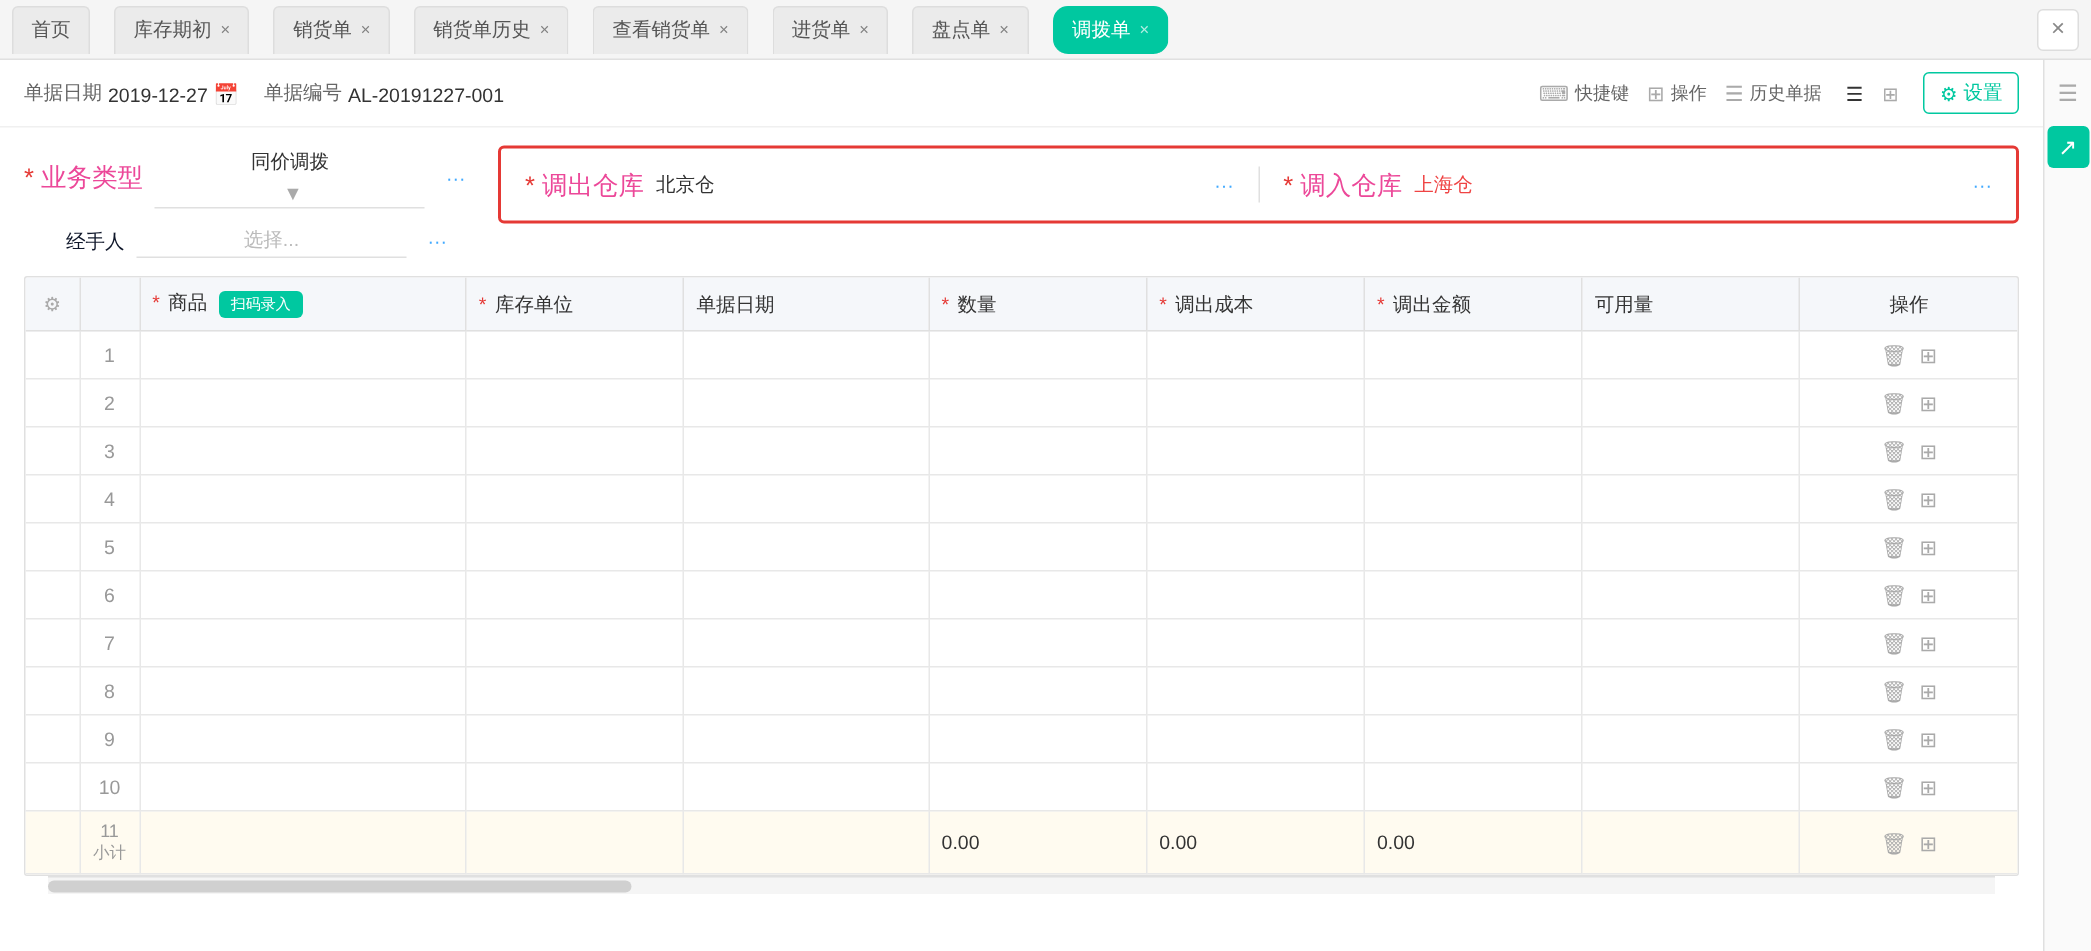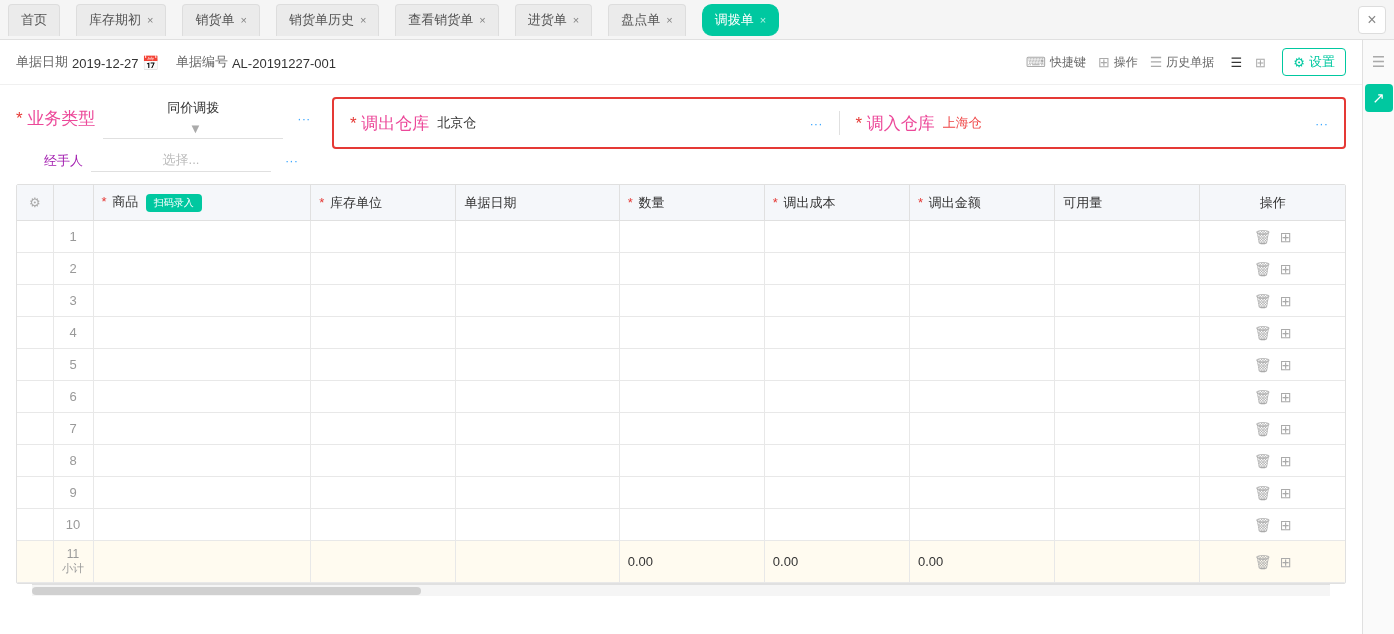--- a/index.html
+++ b/index.html
@@ -53,21 +53,21 @@
       padding: 12px 16px; display: flex; gap: 16px; align-items: flex-start;
     }
     .form-left { display: flex; flex-direction: column; gap: 10px; min-width: 300px; }
     .form-right {
       flex: 1; border: 2px solid #e53935; border-radius: 4px;
       padding: 12px 16px; display: flex; align-items: center; gap: 0;
     }
     .field-row { display: flex; align-items: center; gap: 8px; }
     .field-label { color: #ec4899; font-size: 17px; white-space: nowrap; }
     .field-label::before { content: "* "; color: #e53935; }
-    .field-label-plain { color: #a21caf; font-size: 13px; white-space: nowrap; }
+    .field-label-plain { color: #0f172a; font-size: 13px; white-space: nowrap; }
     .field-value-box {
       display: flex; align-items: center; border-bottom: 1px solid #e0e0e0;
       padding: 2px 4px; min-width: 140px; gap: 4px; flex-direction: column;
     }
     .field-value { color: #333; }
     .dropdown-arrow { color: #aaa; margin-left: 4px; }
     .ellipsis-btn { color: #40a9ff; cursor: pointer; font-size: 13px; margin-left: 6px; }
     .warehouse-section { display: flex; align-items: center; flex: 1; gap: 8px; }
     .divider-v { width: 1px; height: 24px; background: #e0e0e0; margin: 0 16px; }
 

